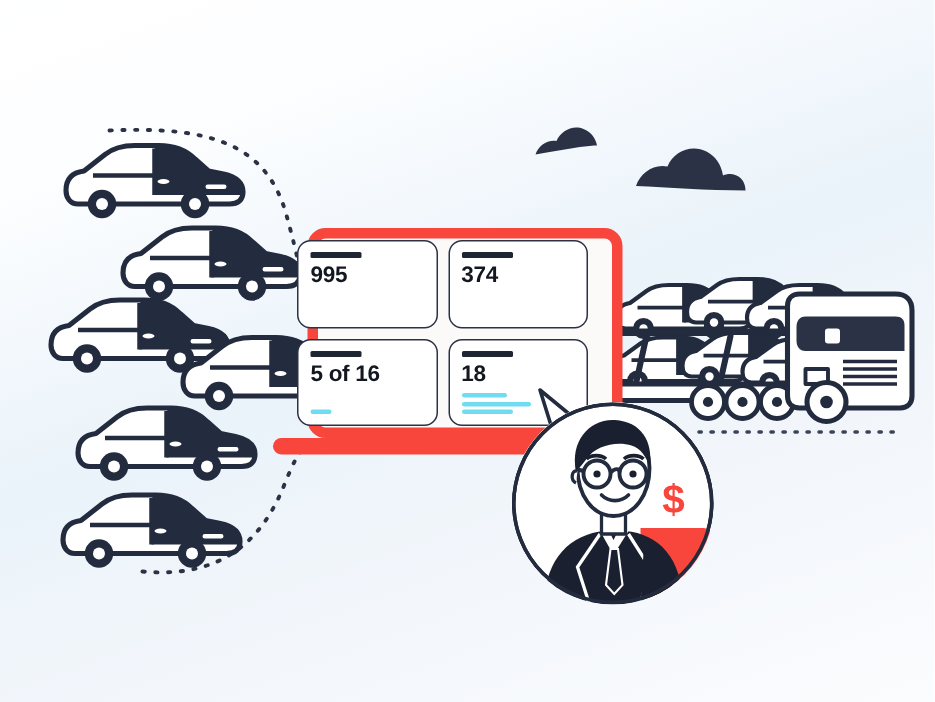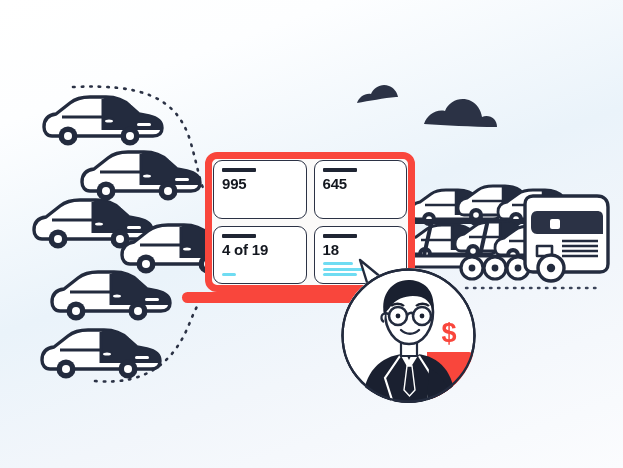--- a/index.html
+++ b/index.html
@@ -23,21 +23,21 @@
     border-radius:12px;
     background:#FBFAF9;
     box-sizing:border-box;
     z-index:6;
   }
   .laptop-base{
     position:absolute;left:182px;top:292px;width:246px;height:11px;
     background:var(--red,#F9463C);border-radius:6px;z-index:5;
   }
   .cards{
-    position:absolute;left:213px;top:160px;width:194px;height:124px;
+    position:absolute;left:198px;top:160px;width:194px;height:124px;
     display:grid;grid-template-columns:1fr 1fr;grid-template-rows:1fr 1fr;
     gap:7px;z-index:7;
   }
   .card{
     background:#ffffff;border:1.6px solid #2B3245;border-radius:9px;
     padding:7px 8px 5px 8px;box-sizing:border-box;position:relative;
   }
   .card-bar{width:34px;height:4px;background:#1F2533;border-radius:1px;margin-bottom:4px;}
   .card-value{font-size:15px;font-weight:bold;color:#13171F;letter-spacing:-0.2px;line-height:1;}
   .spark{position:absolute;left:8px;bottom:7px;display:flex;flex-direction:column;gap:2.5px;}
@@ -201,26 +201,26 @@
 
   <div class="cards">
 
     <div class="card">
       <div class="card-bar"></div>
       <div class="card-value">995</div>
     </div>
 
     <div class="card">
       <div class="card-bar"></div>
-      <div class="card-value">645</div>
-    </div>
-
-    <div class="card">
-      <div class="card-bar"></div>
-      <div class="card-value">4 of 19</div>
+      <div class="card-value">374</div>
+    </div>
+
+    <div class="card">
+      <div class="card-bar"></div>
+      <div class="card-value">5 of 16</div>
       <div class="spark">
         <i style="width:14px"></i>
       </div>
     </div>
 
     <div class="card">
       <div class="card-bar"></div>
       <div class="card-value">18</div>
       <div class="spark">
         <i style="width:30px"></i>

